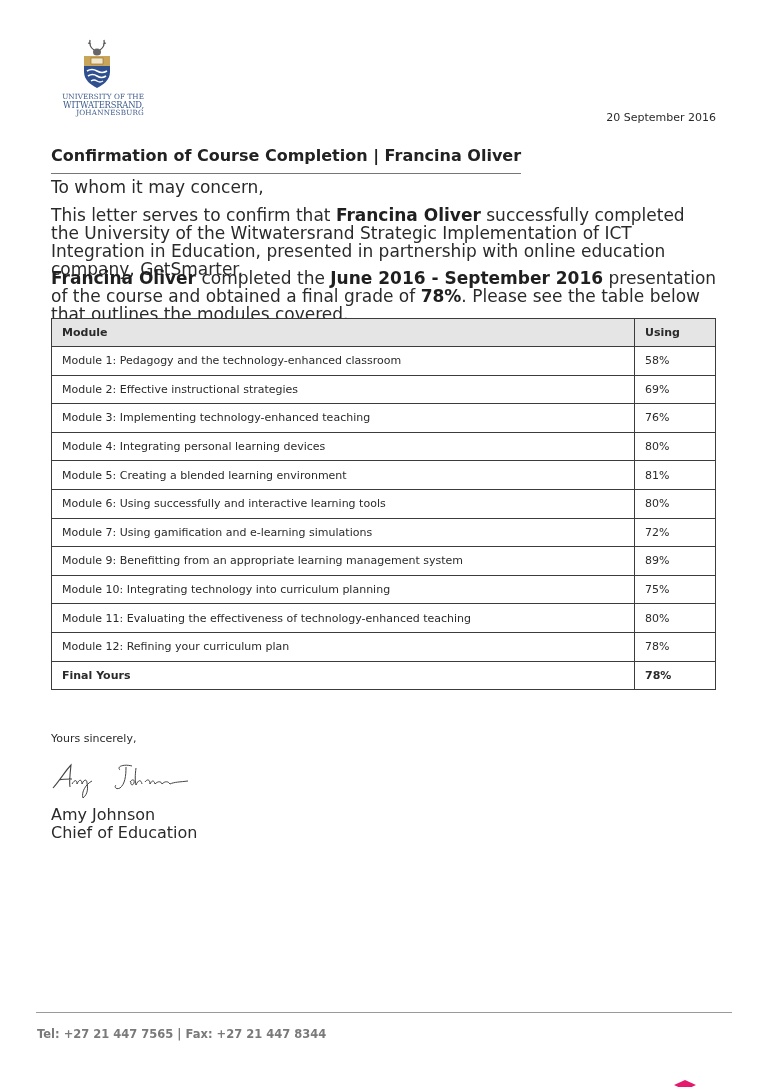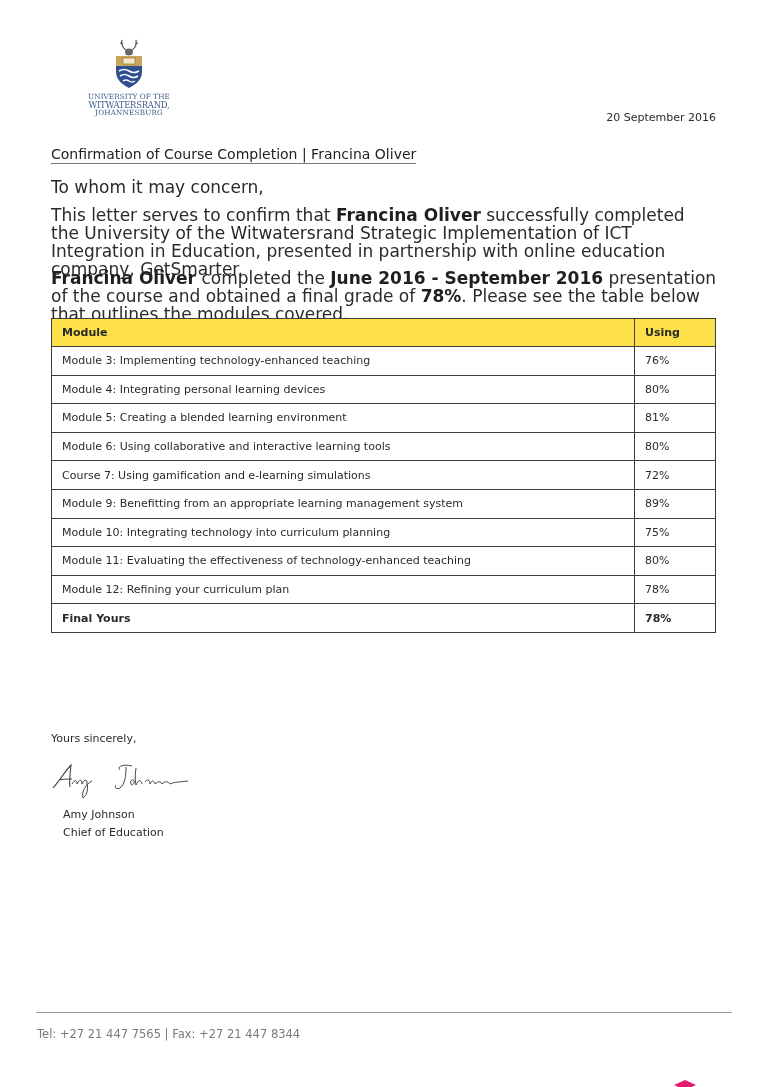--- a/index.html
+++ b/index.html
@@ -1,57 +1,57 @@
 <!DOCTYPE html>
 <html><head>
   <meta charset="utf-8">
   <style>
     html, body { margin: 0; padding: 0; background: #ffffff; }
     body {
       width: 768px; height: 1087px; position: relative; overflow: hidden;
       font-family: "DejaVu Sans", sans-serif; color: #2a2a2a;
     }
-    .logo { position: absolute; left: 50px; top: 38px; width: 94px; text-align: center; margin-left: 32px; }
+    .logo { position: absolute; left: 50px; top: 38px; width: 94px; text-align: right; }
     .logo svg { display: block; margin: 0 auto; }
     .logo .l1, .logo .l2, .logo .l3 {
       font-family: "DejaVu Serif", serif; color: #3d5a8a; line-height: 1.05; white-space: nowrap;
     }
     .logo .l1 { font-size: 7.2px; letter-spacing: 0.1px; margin-top: 3px; }
     .logo .l2 { font-size: 8.4px; letter-spacing: -0.2px; }
     .logo .l3 { font-size: 7.2px; letter-spacing: 0.2px; }
 
     .date { position: absolute; right: 52px; top: 111px; font-size: 11px; color: #2a2a2a; }
 
     .subject {
-      position: absolute; left: 51px; top: 146px; font-size: 14px; font-weight: normal;
-      color: #222; padding-bottom: 1px; border-bottom: 1.5px solid #777;
+      position: absolute; left: 51px; top: 146px; font-size: 16px; font-weight: bold;
+      color: #222; padding-bottom: 8px; border-bottom: 1.5px solid #777;
     }
     .p { position: absolute; left: 51px; width: 666px; font-size: 17px; line-height: 18px; color: #2a2a2a; }
     .p b { color: #1f1f1f; }
     #p-greet { top: 178px; }
     #p-body1 { top: 206px; }
     #p-body2 { top: 269px; }
 
     table.modules {
       position: absolute; left: 51px; top: 318px; width: 665px;
       border-collapse: collapse; font-size: 11px;
     }
     table.modules th, table.modules td {
       border: 1.3px solid #3c3c3c; height: 27.6px; padding: 0 10px; text-align: left; color: #2a2a2a;
     }
-    table.modules th { background: #fde047; font-weight: bold; height: 27px; }
+    table.modules th { background: #e5e5e5; font-weight: bold; height: 27px; }
     table.modules td.g { width: 60px; }
     table.modules tr.final td { font-weight: bold; }
 
     .closing { position: absolute; left: 51px; top: 732px; font-size: 11px; }
     .sig { position: absolute; left: 50px; top: 760px; }
-    .signame { position: absolute; left: 51px; top: 806px; font-size: 11px; line-height: 18px; margin-left: 12px; }
+    .signame { position: absolute; left: 51px; top: 806px; font-size: 16px; line-height: 18px; }
 
     .footer-line { position: absolute; left: 36px; top: 1012px; width: 696px; border-top: 1px solid #9a9a9a; }
-    .footer { position: absolute; left: 37px; top: 1025px; font-size: 11.5px; line-height: 19px; color: #7a7a7a; }
+    .footer { position: absolute; left: 37px; top: 1025px; font-size: 11.5px; line-height: 19px; color: #7a7a7a; font-weight: bold; }
     .cap { position: absolute; left: 673px; top: 1076px; }
   </style>
 </head>
 <body>
 
 <div class="logo">
   <svg width="40" height="52" viewBox="0 0 40 52">
 
     <path d="M13 2 C12 7 14 10 17 12 M27 2 C28 7 26 10 23 12 M11 5 L14 6 M29 5 L26 6" stroke="#555" stroke-width="1.3" fill="none"></path>
     <ellipse cx="20" cy="14" rx="4" ry="3.5" fill="#666"></ellipse>
@@ -81,37 +81,45 @@
 
 <table class="modules">
   <thead>
     <tr>
       <th>Module</th>
       <th class="g">Using</th>
     </tr>
   </thead>
   <tbody>
     <tr>
+        <td>Module 1: Pedagogy and the technology-enhanced classroom</td>
+        <td class="g">58%</td>
+      </tr>
+    <tr>
+        <td>Module 2: Effective instructional strategies</td>
+        <td class="g">69%</td>
+      </tr>
+    <tr>
         <td>Module 3: Implementing technology-enhanced teaching</td>
         <td class="g">76%</td>
       </tr>
     <tr>
         <td>Module 4: Integrating personal learning devices</td>
         <td class="g">80%</td>
       </tr>
     <tr>
         <td>Module 5: Creating a blended learning environment</td>
         <td class="g">81%</td>
       </tr>
     <tr>
-        <td>Module 6: Using collaborative and interactive learning tools</td>
+        <td>Module 6: Using successfully and interactive learning tools</td>
         <td class="g">80%</td>
       </tr>
     <tr>
-        <td>Course 7: Using gamification and e-learning simulations</td>
+        <td>Module 7: Using gamification and e-learning simulations</td>
         <td class="g">72%</td>
       </tr>
     <tr>
         <td>Module 9: Benefitting from an appropriate learning management system</td>
         <td class="g">89%</td>
       </tr>
     <tr>
         <td>Module 10: Integrating technology into curriculum planning</td>
         <td class="g">75%</td>
       </tr>

